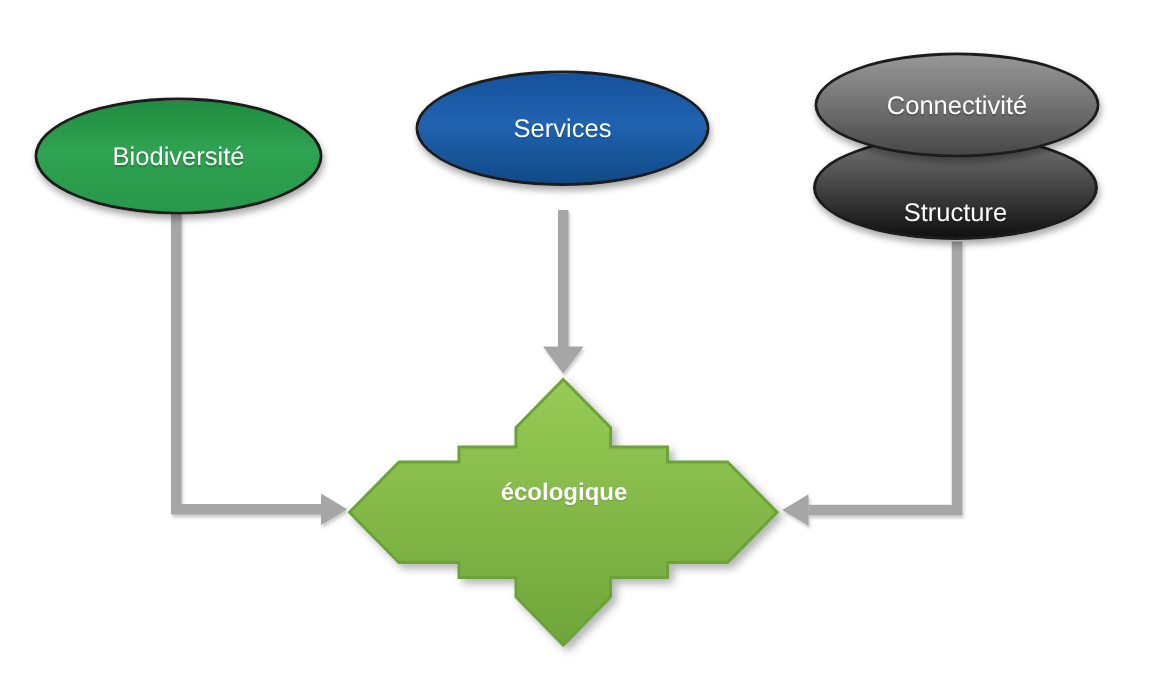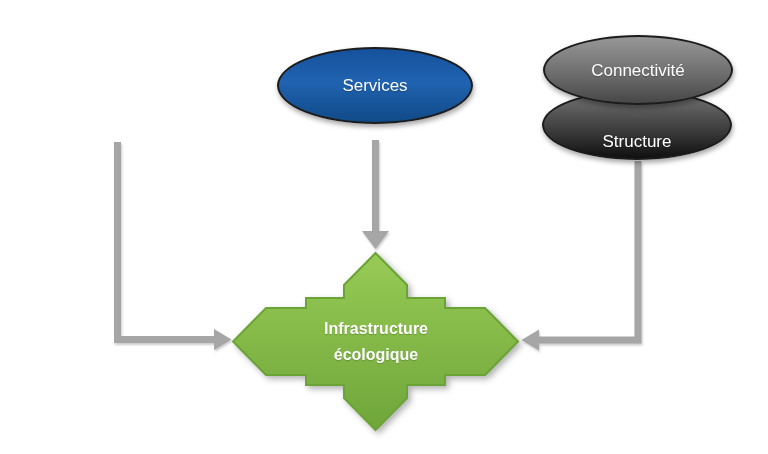--- a/index.html
+++ b/index.html
@@ -105,24 +105,26 @@
       <path d="M638,161 L638,340 L539,340" fill="none" stroke-width="7" stroke="#a6a6a6"></path>
       <polygon points="539,329.5 539,350.5 521.5,340" fill="#a6a6a6"></polygon>
     </g>
 
     <g class="cross-group">
       <polygon points="375.5,253 407,285 407,298 445,298 445,308 485,308 518,341.5 485,375 445,375 445,385 407,385 407,398 375.5,430 344,398 344,385 306,385 306,375 266,375 233,341.5 266,308 306,308 306,298 344,298 344,285" fill="url(#gradCross)" stroke-width="2" stroke="#6aa336"></polygon>
     </g>
   </svg>
 
   <div class="center-label">
-    <div>Infrastructure</div>
     <div>écologique</div>
   </div>
 
+  <div class="ellipse" id="node-biodiversite">
+    <div class="lbl">Biodiversité</div>
+  </div>
 
   <div class="ellipse" id="node-services">
     <div class="lbl">Services</div>
   </div>
 
   <div class="ellipse" id="node-structure">
     <div class="lbl">Structure</div>
   </div>
 
   <div class="ellipse" id="node-connectivite">

